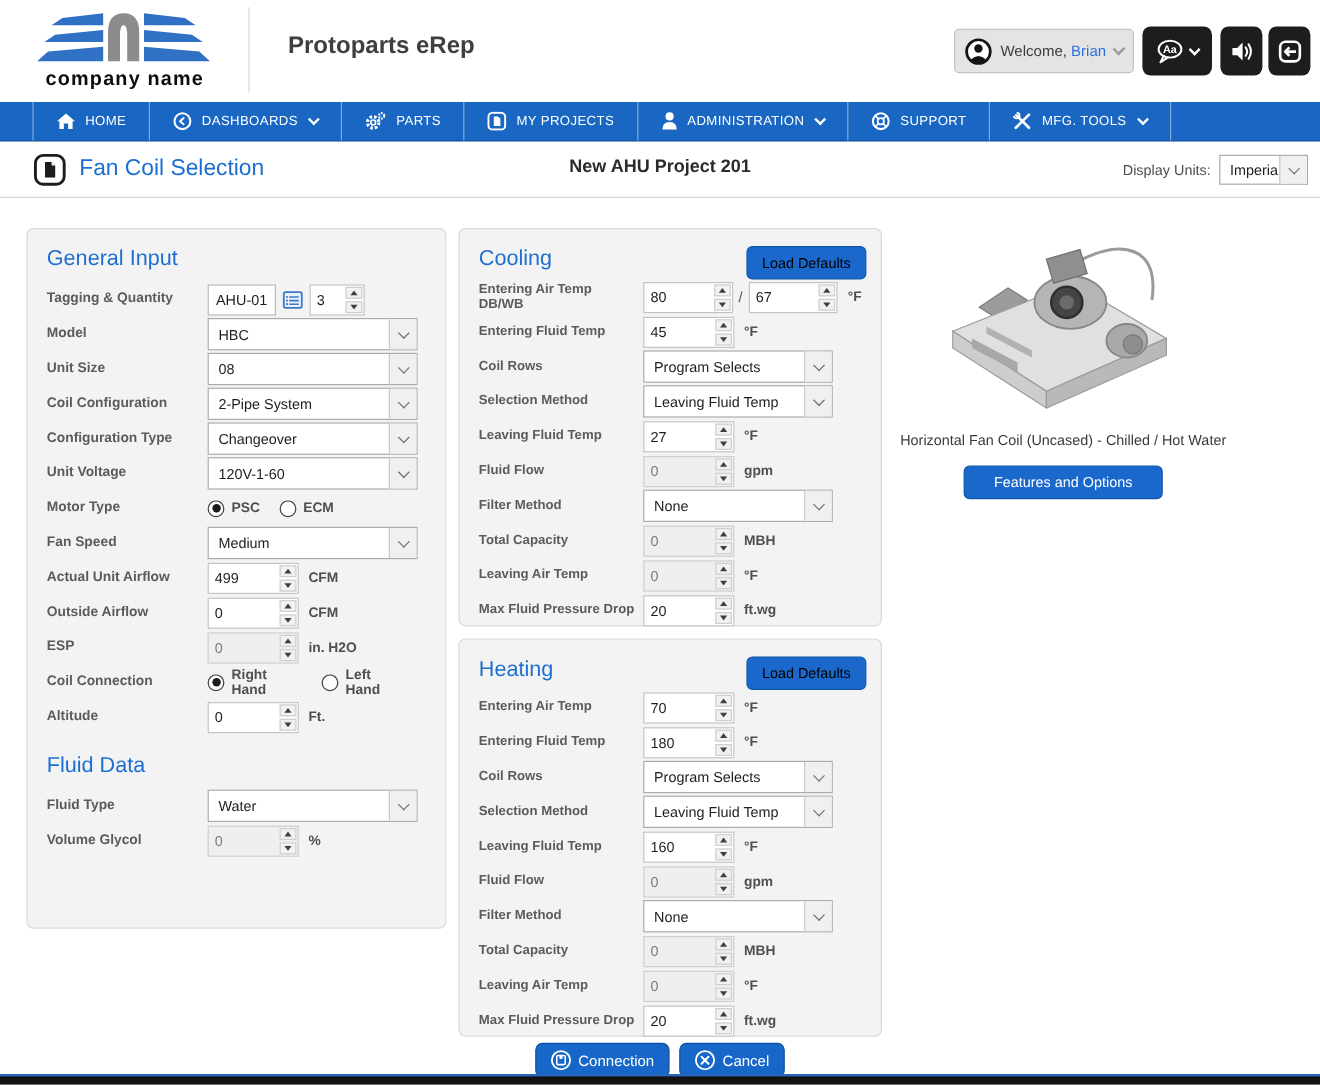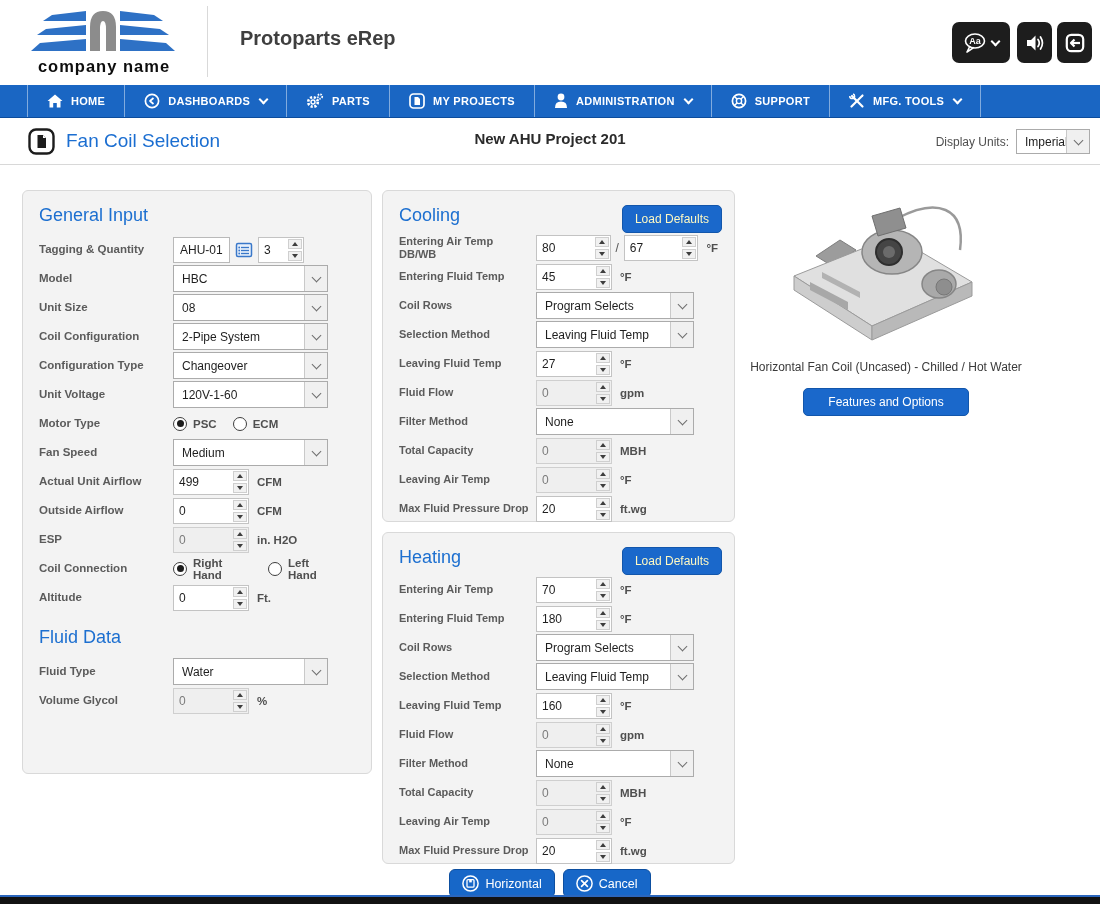--- a/index.html
+++ b/index.html
@@ -26,35 +26,35 @@
   .dark-btn.lang { right:90px; width:58px; }
   .dark-btn.sound { right:48px; width:35px; }
   .dark-btn.exit { right:8px; width:35px; }
   .btn-chev { width:7px; height:7px; border-right:2px solid #fff; border-bottom:2px solid #fff;
     transform:rotate(45deg); margin-top:-3px; }
   
   .nav { position:absolute; top:85px; left:0; right:0; height:33px; background:#1a66c3;
     display:flex; align-items:stretch; border-bottom:1px solid #0c4c9c; }
   .nav-pad { width:28px; border-right:1px solid rgba(255,255,255,.45); }
   .nav-item { display:flex; align-items:center; gap:8px; padding:0 19px; color:#fff;
-    font-size:11px; font-weight:bold; letter-spacing:.3px; border-right:1px solid rgba(255,255,255,.45);
+    font-size:11px; font-weight:normal; letter-spacing:.3px; border-right:1px solid rgba(255,255,255,.45);
     cursor:pointer; white-space:nowrap; }
   .nav-chev { width:7px; height:7px; border-right:2px solid #fff; border-bottom:2px solid #fff;
     transform:rotate(45deg); margin-top:-3px; margin-left:2px; }
   
   .titlebar { position:absolute; top:118px; left:0; right:0; height:47px; background:#fff;
     border-bottom:1px solid #d8d8d8; }
   .page-title-wrap { position:absolute; left:28px; top:0; height:100%; display:flex; align-items:center; gap:11px; }
   .page-title { font-size:19px; color:#1b6ed1; }
   .project-name { position:absolute; left:0; right:0; top:12px; text-align:center;
     font-size:15px; font-weight:bold; color:#2b2b2b; }
   .units-wrap { position:absolute; right:10px; top:11px; display:flex; align-items:center; gap:7px; }
   .units-label { font-size:12px; color:#4f4f4f; }
   
-  .sel { display:flex; width:155px; height:27px; background:#fff; border:1px solid #ababab; align-items:stretch; cursor:pointer; }
+  .sel { display:flex; width:175px; height:27px; background:#fff; border:1px solid #ababab; align-items:stretch; cursor:pointer; }
   .sel.mid { width:158px; }
   .sel.units { width:74px; height:25px; }
   .sel-text { flex:1; display:flex; align-items:center; padding:0 8px; font-size:12px; color:#1e1e1e; white-space:nowrap; overflow:hidden; }
   .sel-btn { width:23px; background:#f0f0f0; border-left:1px solid #c9c9c9; display:flex; align-items:center; justify-content:center; }
   .chev { width:7px; height:7px; border-right:1.8px solid #6e6e6e; border-bottom:1.8px solid #6e6e6e;
     transform:rotate(45deg); margin-top:-3px; }
   
   .num { display:flex; width:76px; height:26px; border:1px solid #c3c3c3; background:#fff; align-items:stretch; }
   .num.narrow { width:46px; }
   .num-val { flex:1; display:flex; align-items:center; padding:0 5px; font-size:12px; color:#1e1e1e; }
@@ -76,21 +76,21 @@
   .radio-label { font-size:11.5px; font-weight:bold; color:#4f4f4f; margin-right:16px; }
   
   .panel { position:absolute; background:#f3f3f3; border:1px solid #d9d9d9; border-radius:6px; padding:10px 16px; }
   .panel-left   { left:22px;  top:190px; width:350px; height:584px; }
   .panel-cool   { left:382px; top:190px; width:353px; height:332px; }
   .panel-heat   { left:382px; top:532px; width:353px; height:332px; }
   .section-title { color:#1c6fd0; font-size:18px; margin:4px 0 10px; }
   .panel-head { position:relative; margin-bottom:8px; }
   .panel-head .section-title { margin:4px 0 0; }
   .load-defaults { position:absolute; right:-4px; top:0; background:#1a68cb; border:1px solid #1256ab;
-    border-radius:5px; color:#fef9c3; font-size:12px; padding:6px 12px; cursor:pointer; }
+    border-radius:5px; color:#000000; font-size:12px; padding:6px 12px; cursor:pointer; }
   .frow { display:flex; align-items:center; min-height:27px; margin-bottom:2px; }
   .flabel { width:134px; flex:none; font-size:11.5px; font-weight:bold; color:#5b5b5b; line-height:1.15; padding-right:4px; }
   .panel-cool .flabel, .panel-heat .flabel { width:137px; font-size:11px; }
   .air-title { margin-top:16px; }
   .fluid-title { margin-top:16px; }
   
   .right-col { position:absolute; left:748px; top:198px; width:276px; text-align:center; }
   .product-img { display:block; margin:0 auto; }
   .product-caption { font-size:12px; color:#3a3a3a; margin-top:12px; white-space:nowrap; }
   .features-btn { display:inline-block; margin-top:14px; background:#1a68cb; border:1px solid #1256ab;
@@ -119,20 +119,32 @@
         <polygon points="58,19 18,23 9,29 58,29"></polygon>
         <polygon points="58,33 12,37 3,45 58,45"></polygon>
       </g>
       <path d="M62,45 V21 Q62,5 75,5 Q88,5 88,21 V45 H78 V23 Q78,15 75,15 Q72,15 72,23 V45 Z" fill="#8c8c8c"></path>
     </svg>
     <div class="logo-text">company name</div>
   </div>
   <div class="header-divider"></div>
   <div class="app-title">Protoparts eRep</div>
 
+  <div class="user-chip">
+    <svg width="26" height="26" viewBox="0 0 26 26">
+      <circle cx="13" cy="13" r="11.3" fill="#fff" stroke="#141414" stroke-width="2.6"></circle>
+      <circle cx="13" cy="10" r="4" fill="#141414"></circle>
+      <path d="M5.6,20.8 Q13,13.8 20.4,20.8 Q17,24 13,24 Q9,24 5.6,20.8 Z" fill="#141414"></path>
+    </svg>
+    <span class="welcome-text">
+      <span>Welcome,</span>
+      <span class="welcome-name">Brian</span>
+    </span>
+    <span class="chip-chev"></span>
+  </div>
 
   <div class="dark-btn lang">
     <svg width="24" height="22" viewBox="0 0 24 22">
       <ellipse cx="12" cy="9" rx="9.5" ry="7" fill="none" stroke="#fff" stroke-width="1.6"></ellipse>
       <path d="M7,14 L4,20 L11,15.4" fill="none" stroke="#fff" stroke-width="1.6" stroke-linejoin="round"></path>
       <text x="6.2" y="12.4" font-size="9" font-weight="bold" fill="#fff" font-family="Liberation Sans, sans-serif">Aa</text>
     </svg>
     <span class="btn-chev"></span>
   </div>
   <div class="dark-btn sound">
@@ -764,21 +776,21 @@
   <button class="features-btn">Features and Options</button>
 </div>
 
 <div class="footer-btns">
   <button class="footer-btn">
     <svg width="17" height="17" viewBox="0 0 17 17">
       <circle cx="8.5" cy="8.5" r="7.6" fill="none" stroke="#fff" stroke-width="1.5"></circle>
       <rect x="5" y="4.6" width="7" height="7.6" rx="1" fill="none" stroke="#fff" stroke-width="1.3"></rect>
       <rect x="7.2" y="4.8" width="2.6" height="2.6" fill="#fff"></rect>
     </svg>
-    <span>Horizontal</span>
+    <span>Connection</span>
   </button>
   <button class="footer-btn">
     <svg width="17" height="17" viewBox="0 0 17 17">
       <circle cx="8.5" cy="8.5" r="7.6" fill="none" stroke="#fff" stroke-width="1.5"></circle>
       <line x1="5.6" y1="5.6" x2="11.4" y2="11.4" stroke="#fff" stroke-width="1.7" stroke-linecap="round"></line>
       <line x1="11.4" y1="5.6" x2="5.6" y2="11.4" stroke="#fff" stroke-width="1.7" stroke-linecap="round"></line>
     </svg>
     <span>Cancel</span>
   </button>
 </div>

